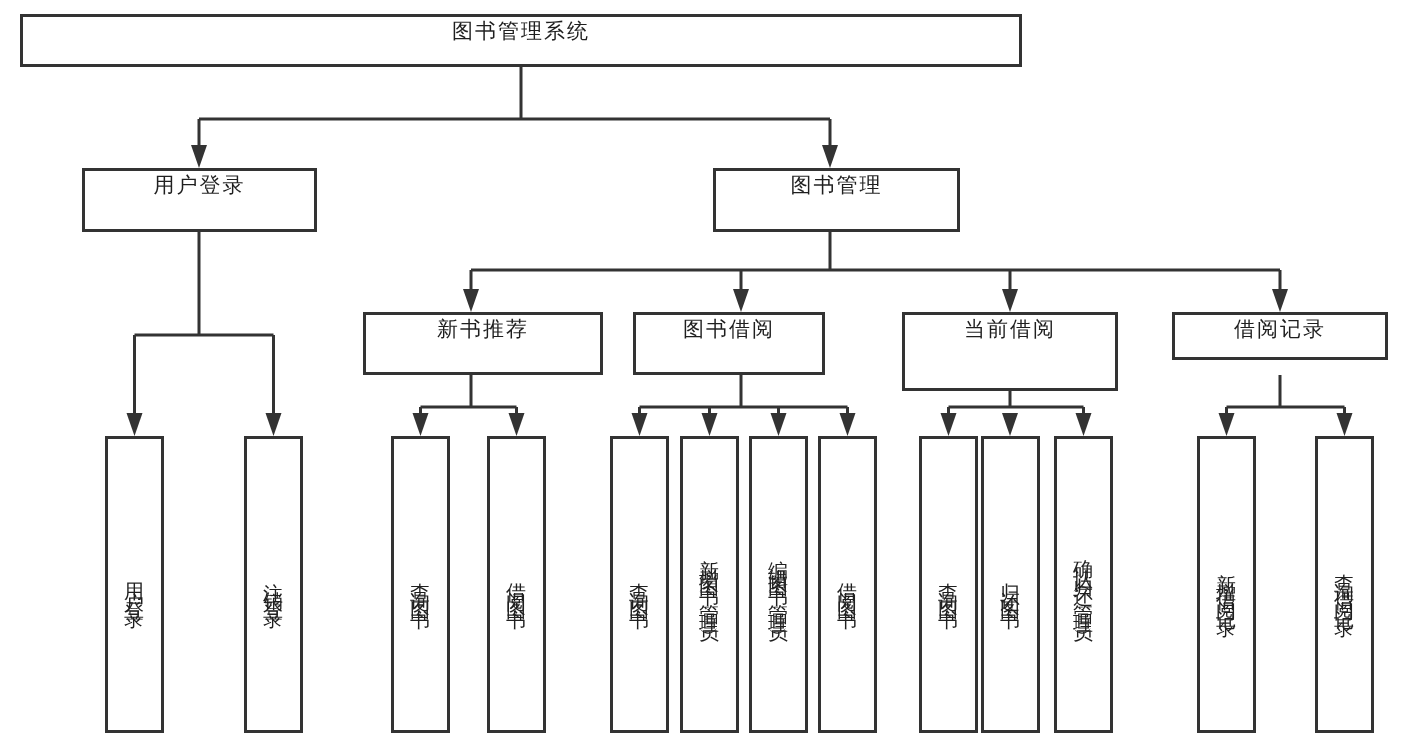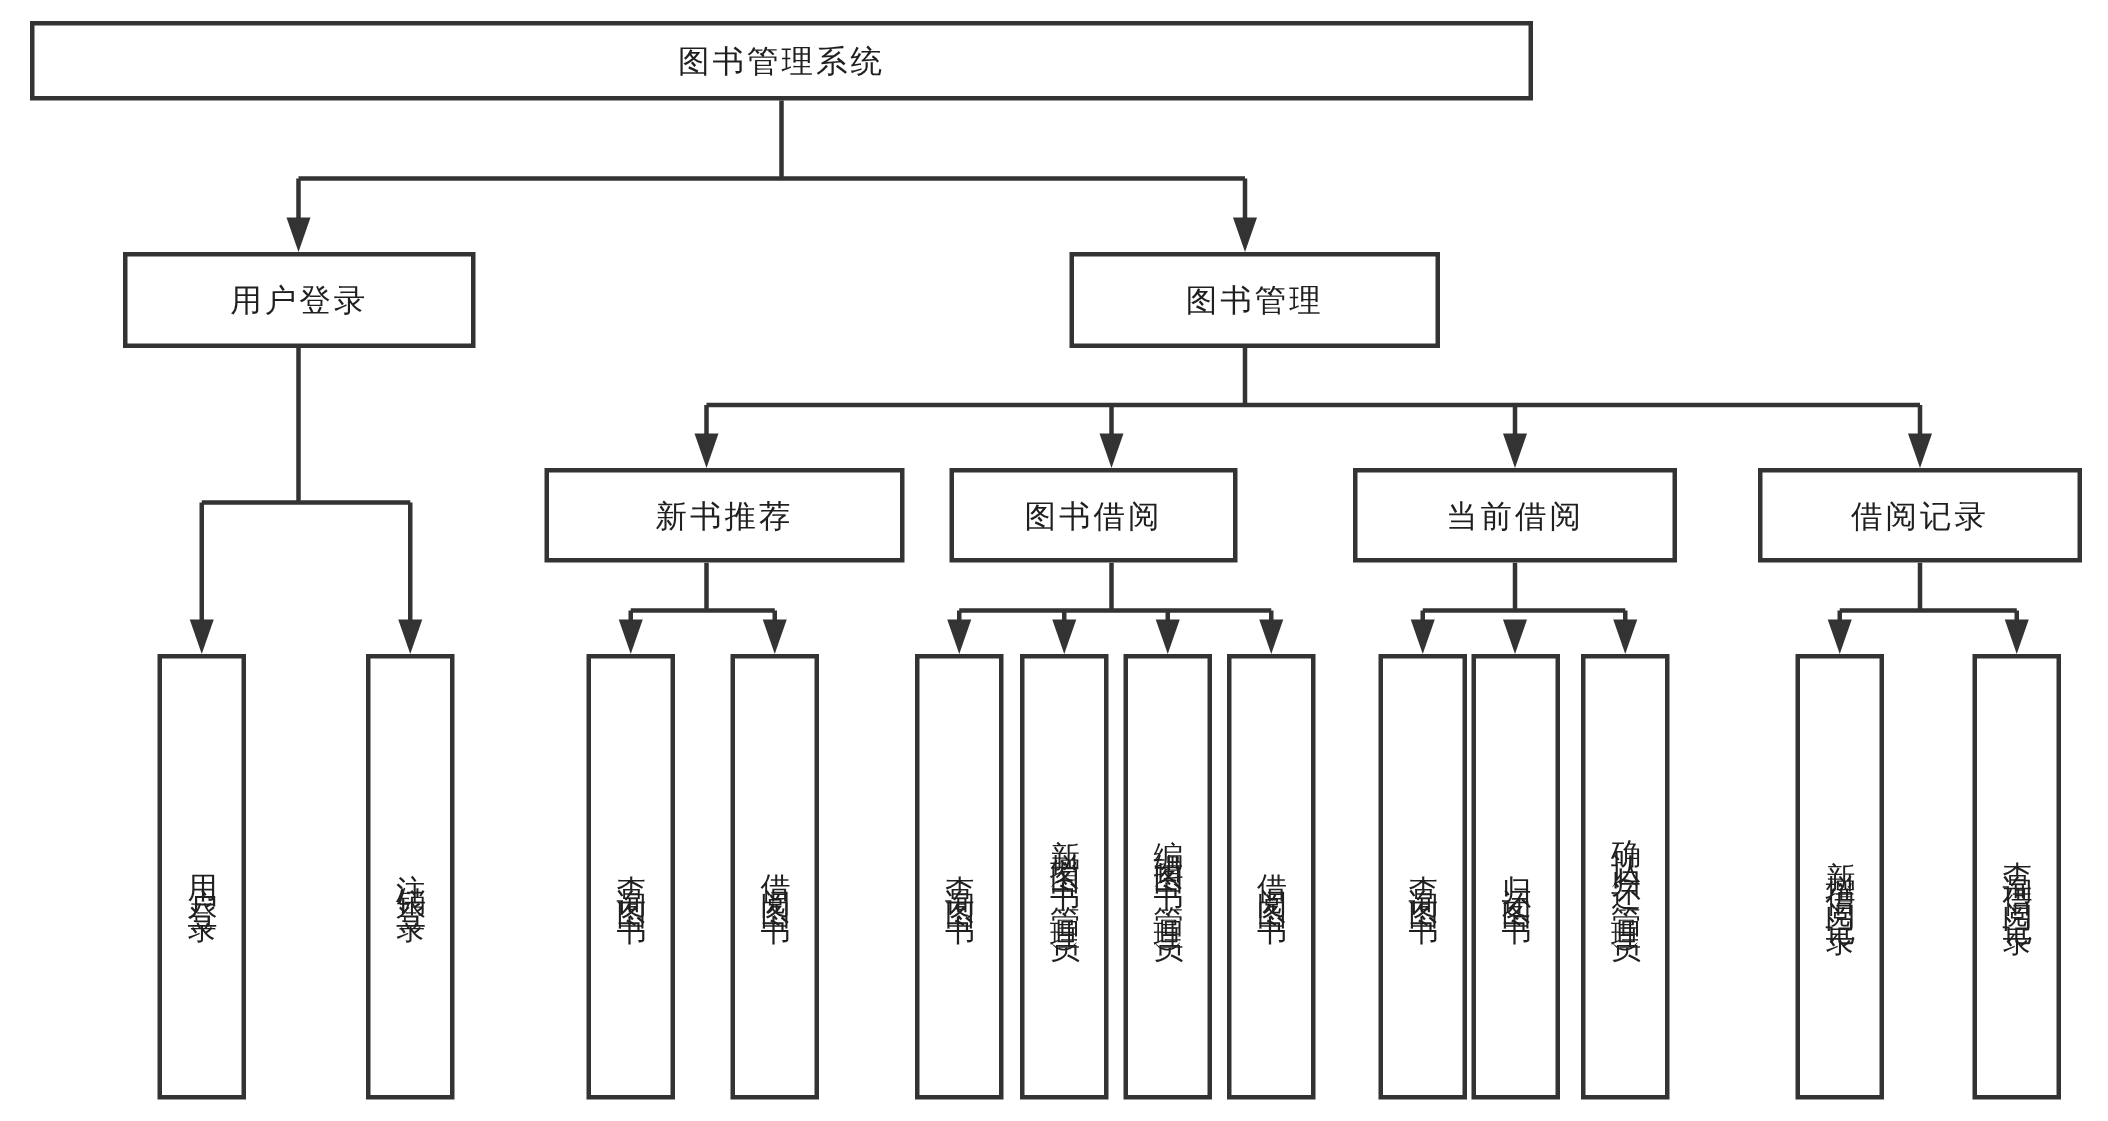--- a/index.html
+++ b/index.html
@@ -6,21 +6,21 @@
   * { box-sizing: border-box; }
   html,body { margin:0; padding:0; }
   body { font-family:"Liberation Sans","DejaVu Sans",sans-serif; background:#fff; }
   .stage {
     position:relative; width:1405px; height:747px;
     background:var(--background,#fff); overflow:hidden;
   }
   .wires { position:absolute; left:0; top:0; width:1405px; height:747px; color:var(--line,#333); }
   .hbox {
     position:absolute; border:3px solid var(--line,#333); background:#fff;
-    display:flex; align-items:center; justify-content:center;
+    display:flex; justify-content:center;
   }
   .hbox span {
     font-size:21px; letter-spacing:2px; color:var(--text,#1f1f1f); white-space:nowrap;
   }
   .vbox {
     position:absolute; top:436px; width:59px; height:297px;
     border:3px solid var(--line,#333); background:#fff;
     display:flex; align-items:center; justify-content:center;
   }
   .vbox .vtext {
@@ -82,24 +82,24 @@
   <div class="hbox" style="left:713px;top:168px;width:247px;height:64px;">
     <span>图书管理</span>
   </div>
 
   <div class="hbox" style="left:363px;top:312px;width:240px;height:63px;">
     <span>新书推荐</span>
   </div>
   <div class="hbox" style="left:633px;top:312px;width:192px;height:63px;">
     <span>图书借阅</span>
   </div>
-  <div class="hbox" style="left:902px;top:312px;width:216px;height:63px;">
+  <div class="hbox" style="left:902px;top:312px;width:216px;height:79px;">
     <span>当前借阅</span>
   </div>
-  <div class="hbox" style="left:1172px;top:312px;width:216px;height:63px;">
+  <div class="hbox" style="left:1172px;top:312px;width:216px;height:48px;">
     <span>借阅记录</span>
   </div>
 
   <div class="vbox" style="left:105px;">
     <span class="vtext">用户登录</span>
   </div>
   <div class="vbox" style="left:244px;">
     <span class="vtext">注销登录</span>
   </div>
 

